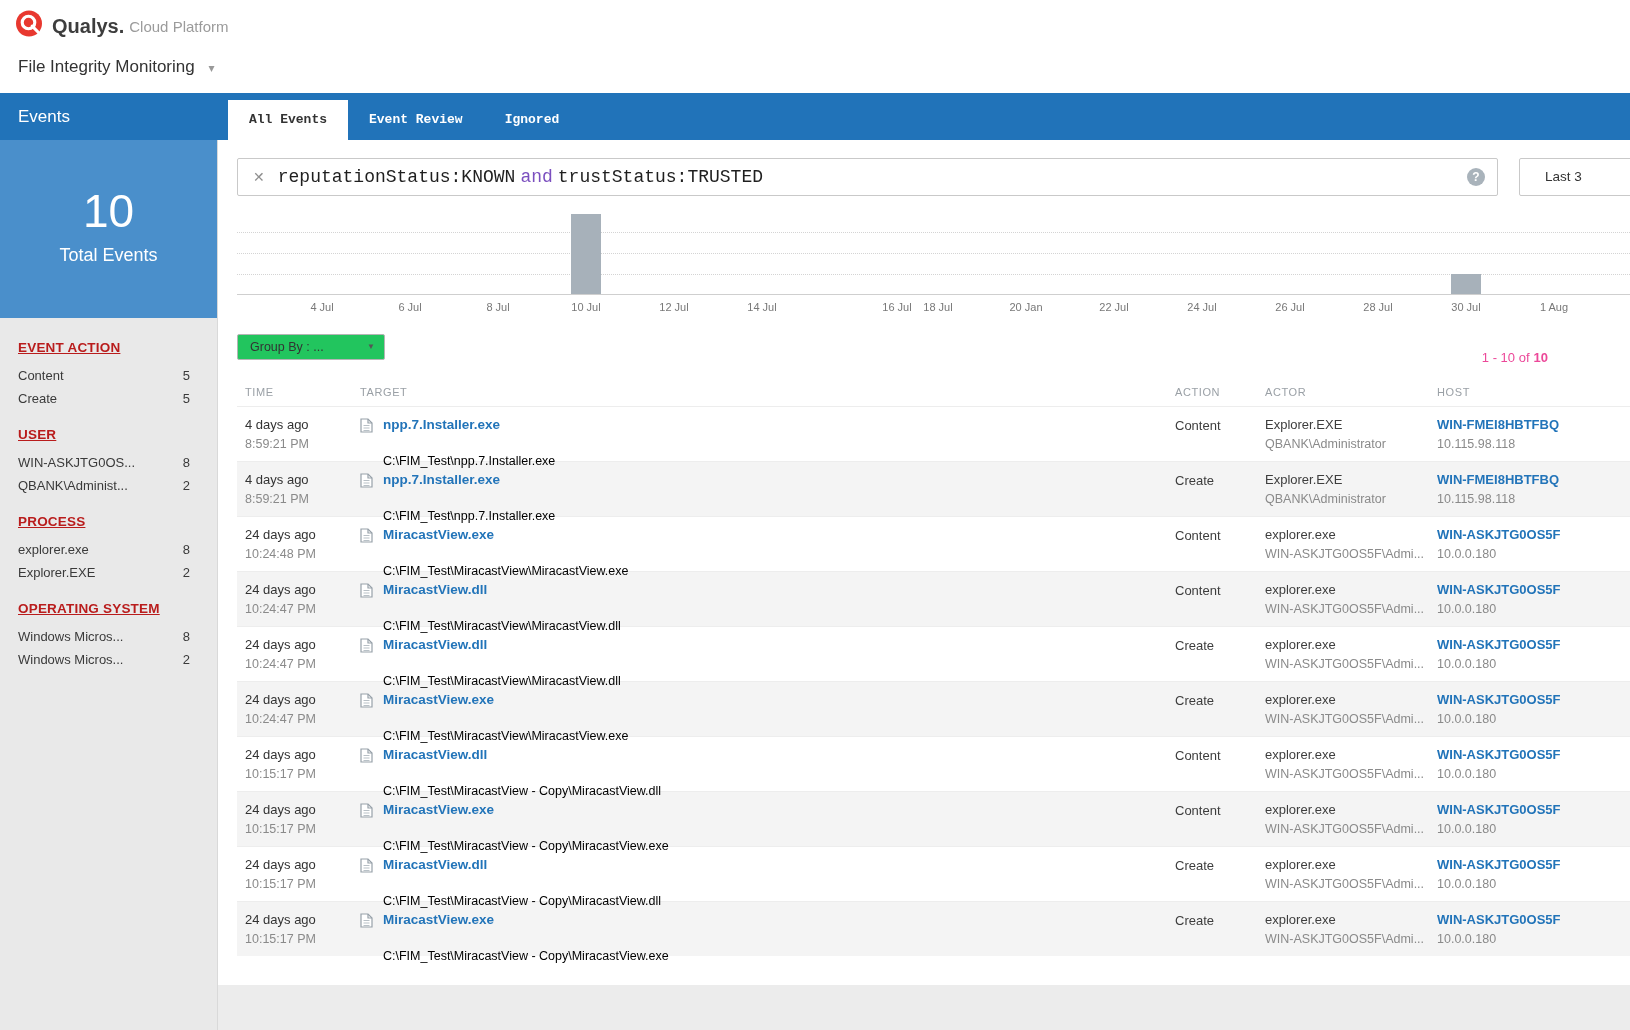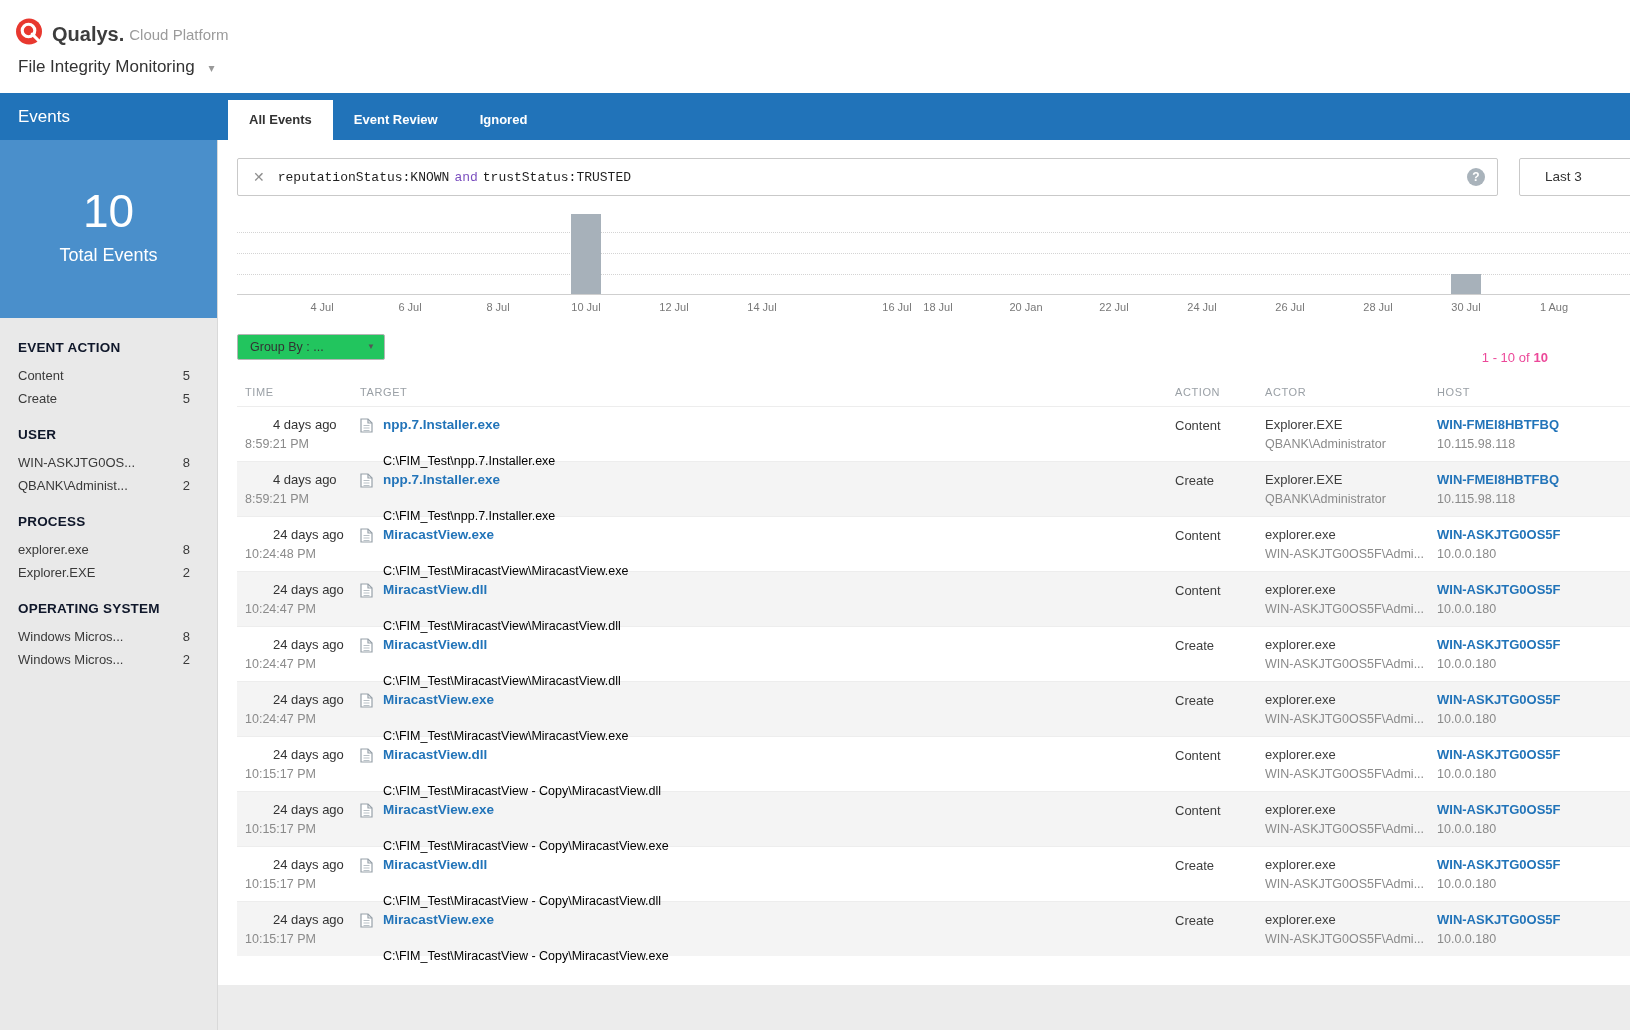--- a/index.html
+++ b/index.html
@@ -2,59 +2,59 @@
 <html><head>
 <meta charset="utf-8">
 <title>Qualys Cloud Platform - File Integrity Monitoring</title>
 <style>
   * { margin:0; padding:0; box-sizing:border-box; }
   html,body { width:1630px; height:1030px; overflow:hidden; background:#fff;
               font-family:"Liberation Sans", sans-serif; cursor:default; }
 
   
   .topbar { position:absolute; top:0; left:0; right:0; height:93px; background:#fff; }
-  .brand { position:absolute; top:17px; left:14px; display:flex; align-items:center; }
+  .brand { position:absolute; top:9px; left:14px; display:flex; align-items:center; }
   .logo { display:block; }
   .brand-name { font-size:20px; font-weight:700; color:#3d3d3d; margin-left:8px; }
   .brand-platform { font-size:15px; color:#9b9b9b; margin-left:5px; }
   .app-switcher { position:absolute; left:18px; top:57px; font-size:17px; color:#333; cursor:pointer; }
   .app-caret { color:#999; font-size:12px; margin-left:9px; }
   .top-nav { position:absolute; left:622px; top:52px; display:flex; gap:30px; }
   .nav-item { font-size:12.5px; color:#3f3f3f; letter-spacing:0.4px; padding-bottom:9px;
               cursor:pointer; text-decoration:none; white-space:nowrap; }
   .nav-item.active { font-weight:700; color:#1a1a1a; border-bottom:3px solid #2173b9; }
 
   
   .bluebar { position:absolute; top:93px; left:0; right:0; height:47px; background:#2173b9; }
   .section-title { position:absolute; left:18px; height:47px; line-height:47px; color:#fff; font-size:17px; }
   .tabs { position:absolute; left:228px; bottom:0; display:flex; }
   .tab { height:40px; line-height:40px; padding:0 21px; color:#fff; font-size:13px;
-         font-weight:600; cursor:pointer; white-space:nowrap; }
+         font-weight:600; cursor:pointer; white-space:nowrap;font-family:Liberation Mono, monospace; }
   .tab.active { background:#fff; color:#333; font-weight:700; }
 
   
   .sidebar { position:absolute; top:140px; left:0; width:218px; bottom:0; background:#e9e9e9;
              border-right:1px solid #d9d9d9; }
   .total-box { height:178px; background:#4a8fcb; color:#fff; text-align:center; }
   .total-num { font-size:46px; font-weight:300; padding-top:48px; line-height:1; }
   .total-label { font-size:18px; margin-top:11px; }
   .facets { padding-top:22px; }
   .facet { margin-bottom:17px; }
-  .facet-title { font-size:13.5px; font-weight:600; color:#0f172a; letter-spacing:0.2px; margin:0 18px 9px; }
+  .facet-title { font-size:13.5px; font-weight:600; color:#b91c1c; letter-spacing:0.2px; margin:0 18px 9px;text-decoration:underline; }
   .facet-item { display:flex; justify-content:space-between; padding:4px 27px 4px 18px;
                 font-size:13px; color:#3a3a3a; cursor:pointer; }
 
   
   .main { position:absolute; left:218px; top:140px; right:0; bottom:0; background:#fff; }
 
   .search-row { position:absolute; top:18px; left:19px; right:0; height:38px; }
   .search-bar { position:absolute; left:0; width:1261px; height:38px; border:1px solid #c9c9c9;
                 border-radius:2px; display:flex; align-items:center; background:#fff; }
   .clear-icon { padding:0 13px 0 15px; color:#8f8f8f; font-size:14px; cursor:pointer; }
-  .query { flex:1; font-family:"Liberation Mono", monospace; font-size:13px; color:#1f1f1f; }
+  .query { flex:1; font-family:"Liberation Mono", monospace; font-size:18px; color:#1f1f1f; }
   .query .op { color:#7b4fbf; margin:0 5px; }
   .help-icon { width:18px; height:18px; border-radius:50%; background:#a9b3bb; color:#fff;
                font-size:12px; font-weight:700; line-height:18px; text-align:center;
                margin-right:12px; cursor:pointer; }
   .range-box { position:absolute; left:1282px; width:348px; height:38px; border:1px solid #c9c9c9;
                border-radius:2px; line-height:36px; padding-left:25px; font-size:13.5px;
                color:#333; background:#fff; cursor:pointer; }
 
   
   .chart-area { position:absolute; top:72px; left:19px; right:0; height:104px; }
@@ -74,21 +74,21 @@
   .pagination { position:absolute; right:82px; top:16px; font-size:13px; color:#ec4899; }
   .pagination b { margin-left:4px; }
 
   
   .events-table { position:absolute; top:238px; left:19px; right:0; }
   .thead, .row { display:grid; grid-template-columns:115px 815px 90px 172px auto; padding-left:8px; }
   .thead { height:28px; align-items:center; }
   .th { font-size:11px; color:#9aa0a6; letter-spacing:0.6px; }
   .row { height:55px; align-items:start; padding-top:10px; border-top:1px solid #ededed; cursor:pointer; }
   .row.alt { background:#f4f4f4; }
-  .t1 { font-size:13px; color:#333;margin-left:28px; }
+  .t1 { font-size:13px; color:#333; }
   .t2 { font-size:12.5px; color:#8a8a8a; margin-top:5px; }
   .target-cell { display:flex; align-items:flex-start; }
   .doc-icon { margin-right:10px; margin-top:1px; flex:none; }
   .target-name { font-size:13.5px; font-weight:700; color:#2274b9; cursor:pointer; }
   .target-path { font-size:12.5px; color:#000000; margin-top:22px; }
   .action-cell { font-size:13px; color:#3d3d3d; padding-top:1px; }
   .a1 { font-size:13px; color:#3d3d3d; }
   .a2 { font-size:12.5px; color:#8a8a8a; margin-top:5px; white-space:nowrap; }
   .h1 { font-size:13px; font-weight:700; color:#2274b9; cursor:pointer; }
   .h2 { font-size:12.5px; color:#8a8a8a; margin-top:5px; }

